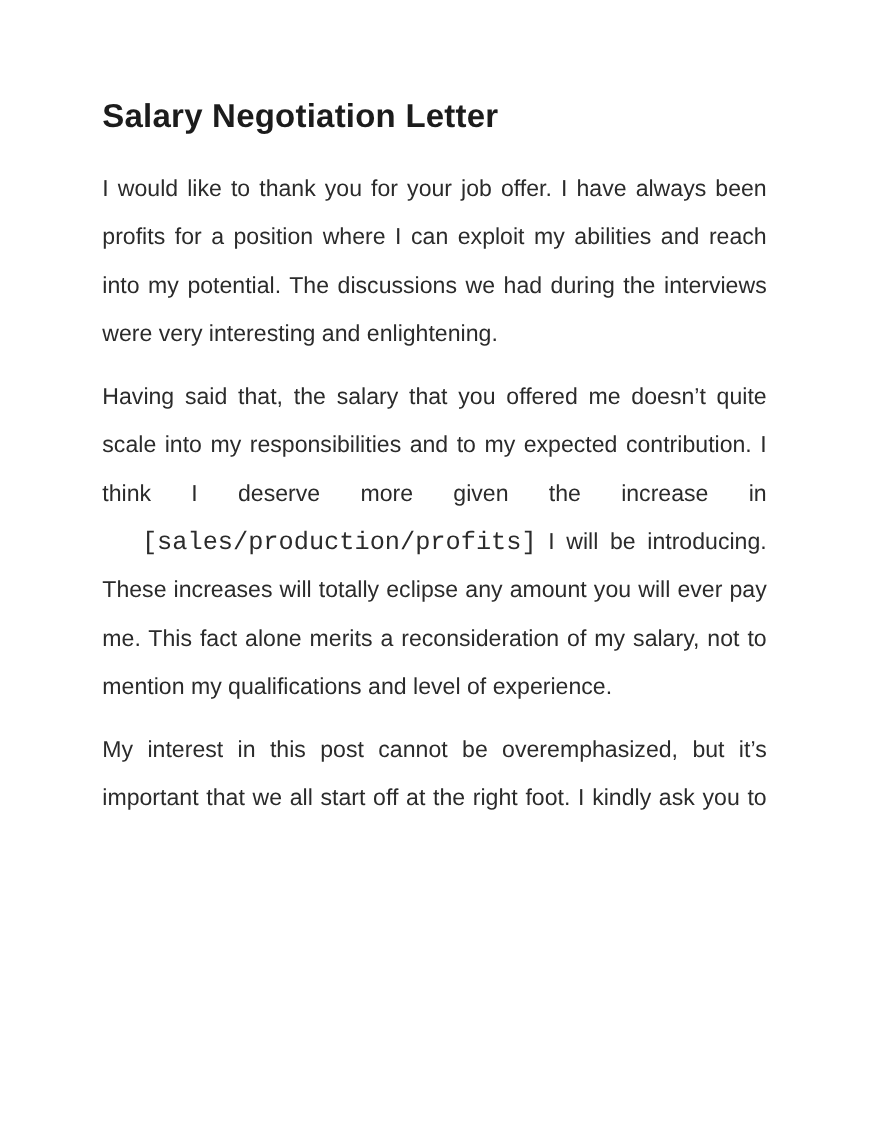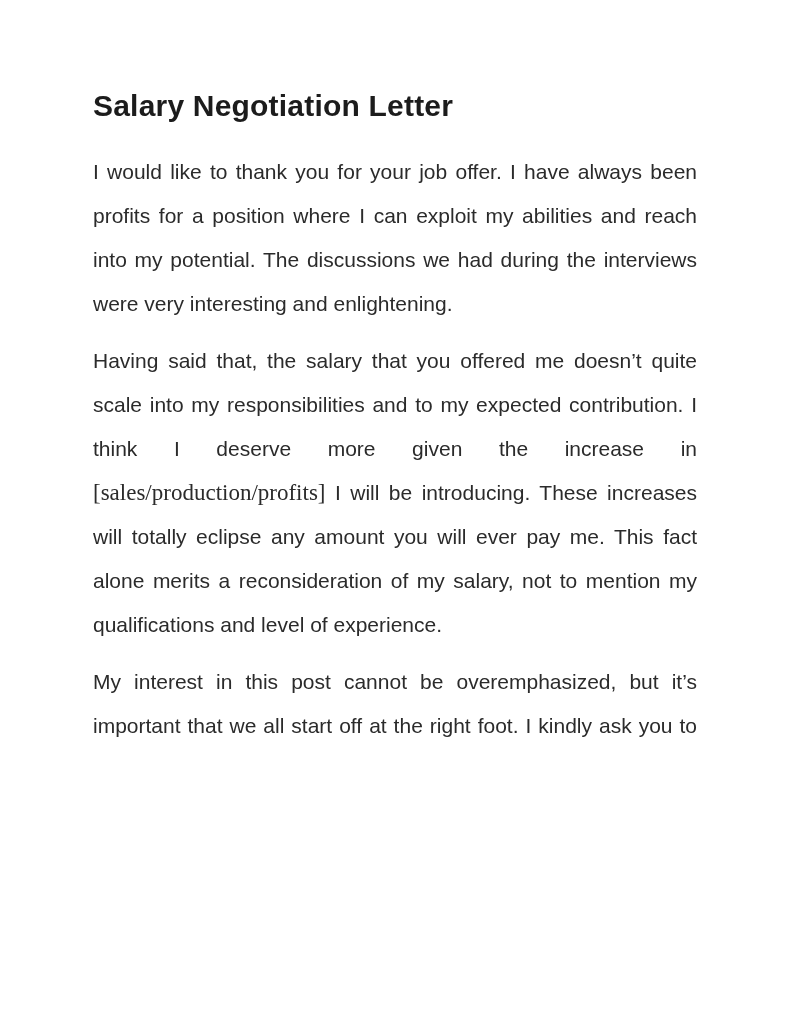--- a/index.html
+++ b/index.html
@@ -28,22 +28,23 @@
     letter-spacing: 0.2px;
   }
   .doc-paragraph {
     font-size: 21px;
     line-height: 44px;
     margin: 0 0 13px 0;
     text-align: justify;
     color: #2b2b2b;
   }
   .bracketed-placeholder {
-    font-family: Liberation Serif, serif;
+    font-family: Liberation Mono, monospace;
     font-size: 23px;
+    margin-left: 36px;
   }
 </style>
 </head>
 <body>
 
 <div class="page">
 
   <h1 class="doc-title">Salary Negotiation Letter</h1>
 
   <p class="doc-paragraph"><span>I would like to thank you for your job offer. I have always been profits for a position where I can exploit my abilities and reach into my potential. The discussions we had during the interviews were very interesting and enlightening.</span></p>

